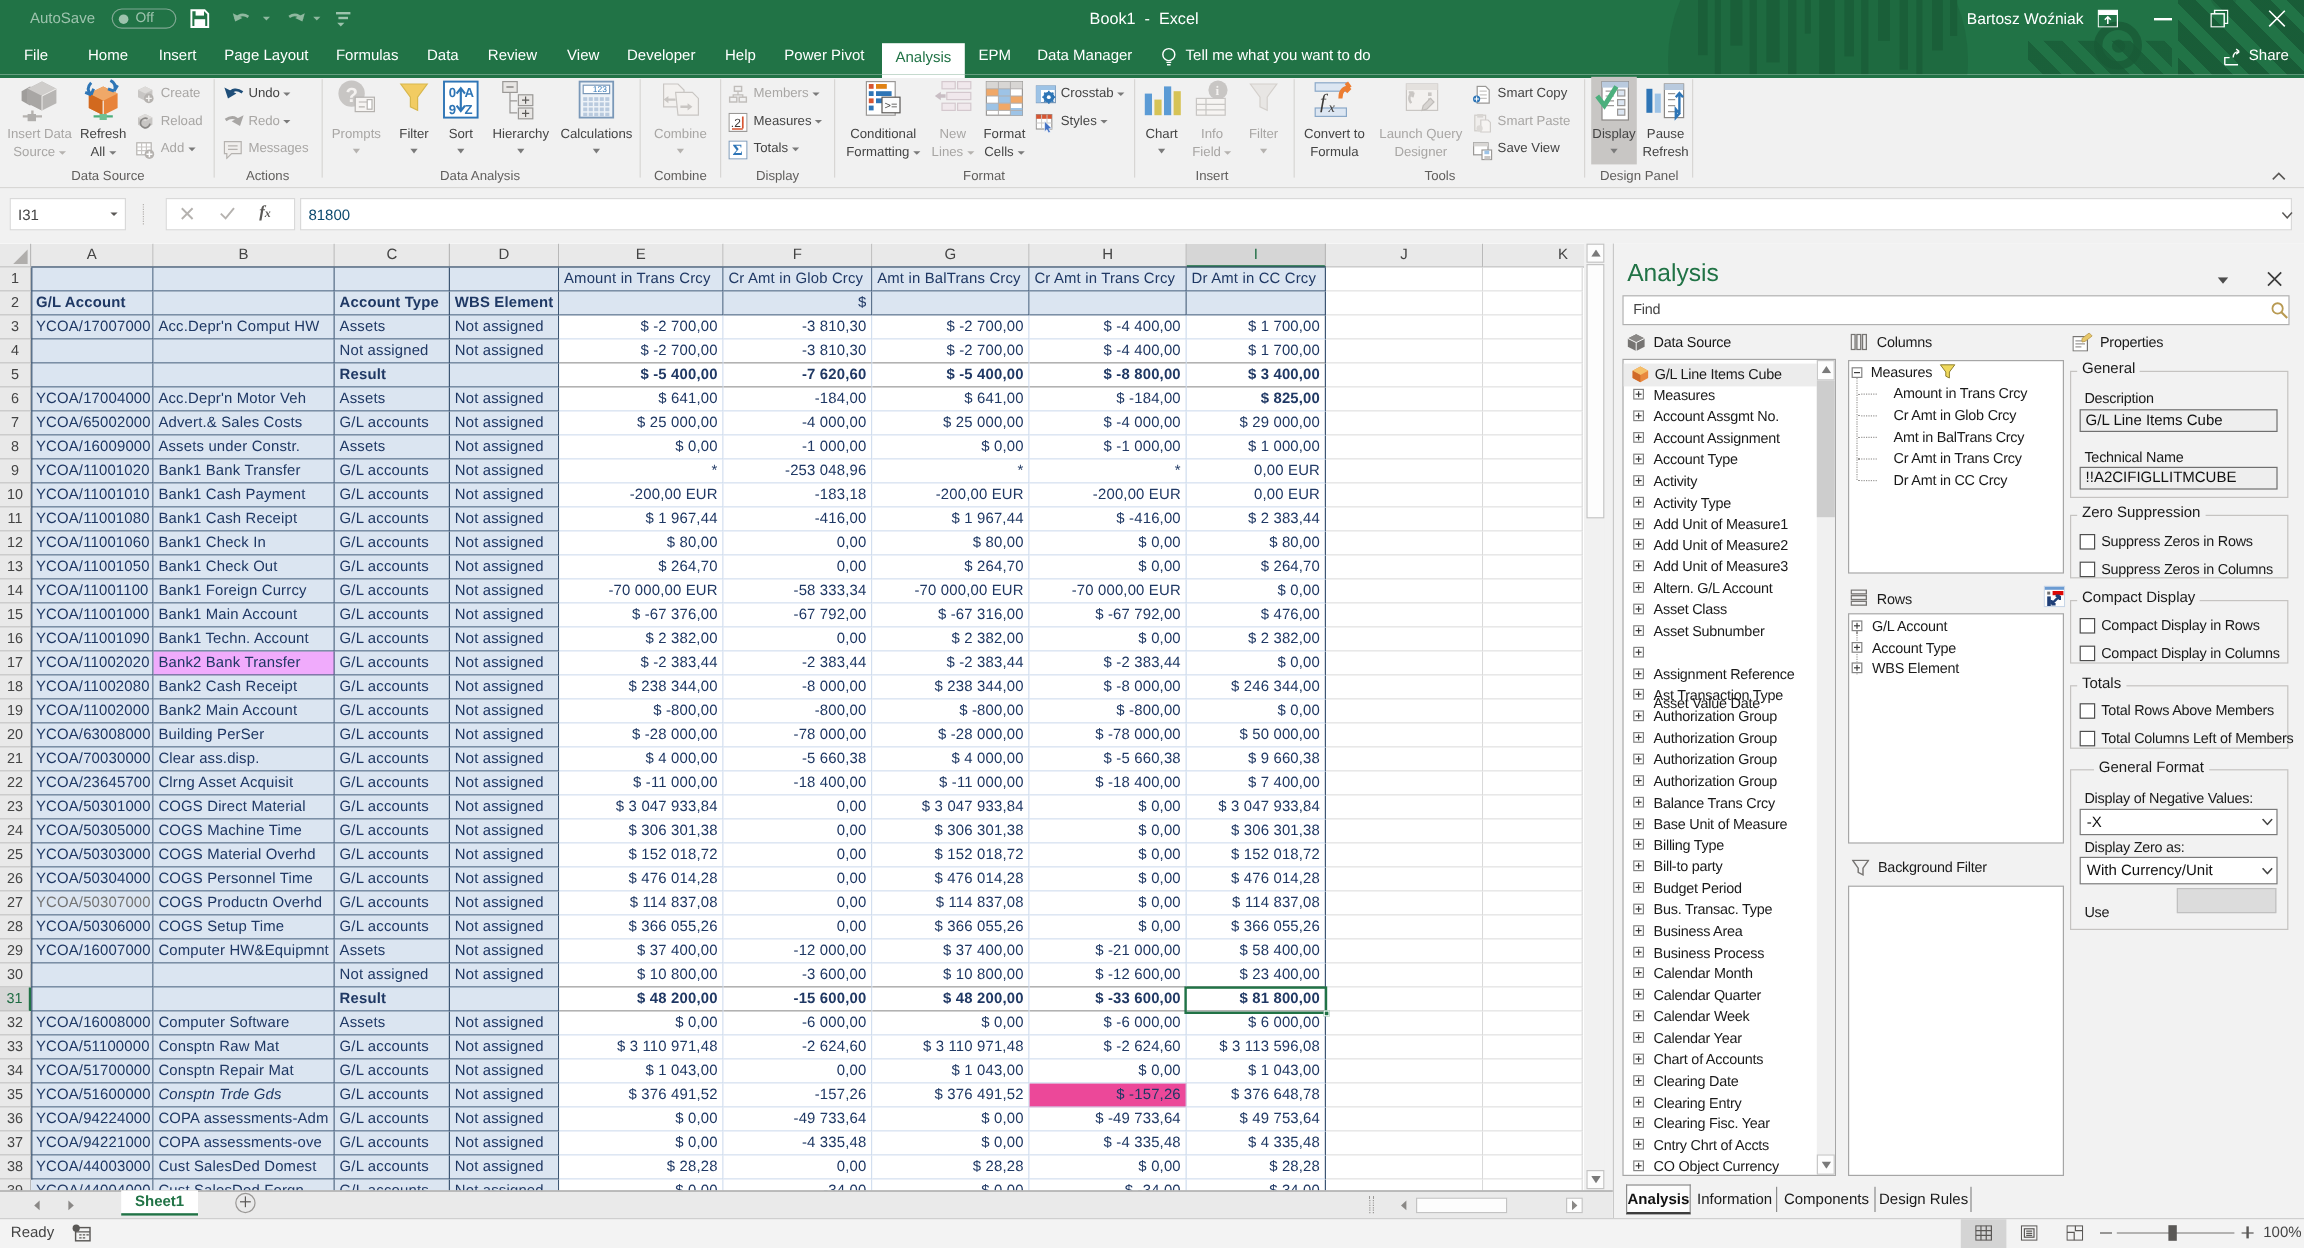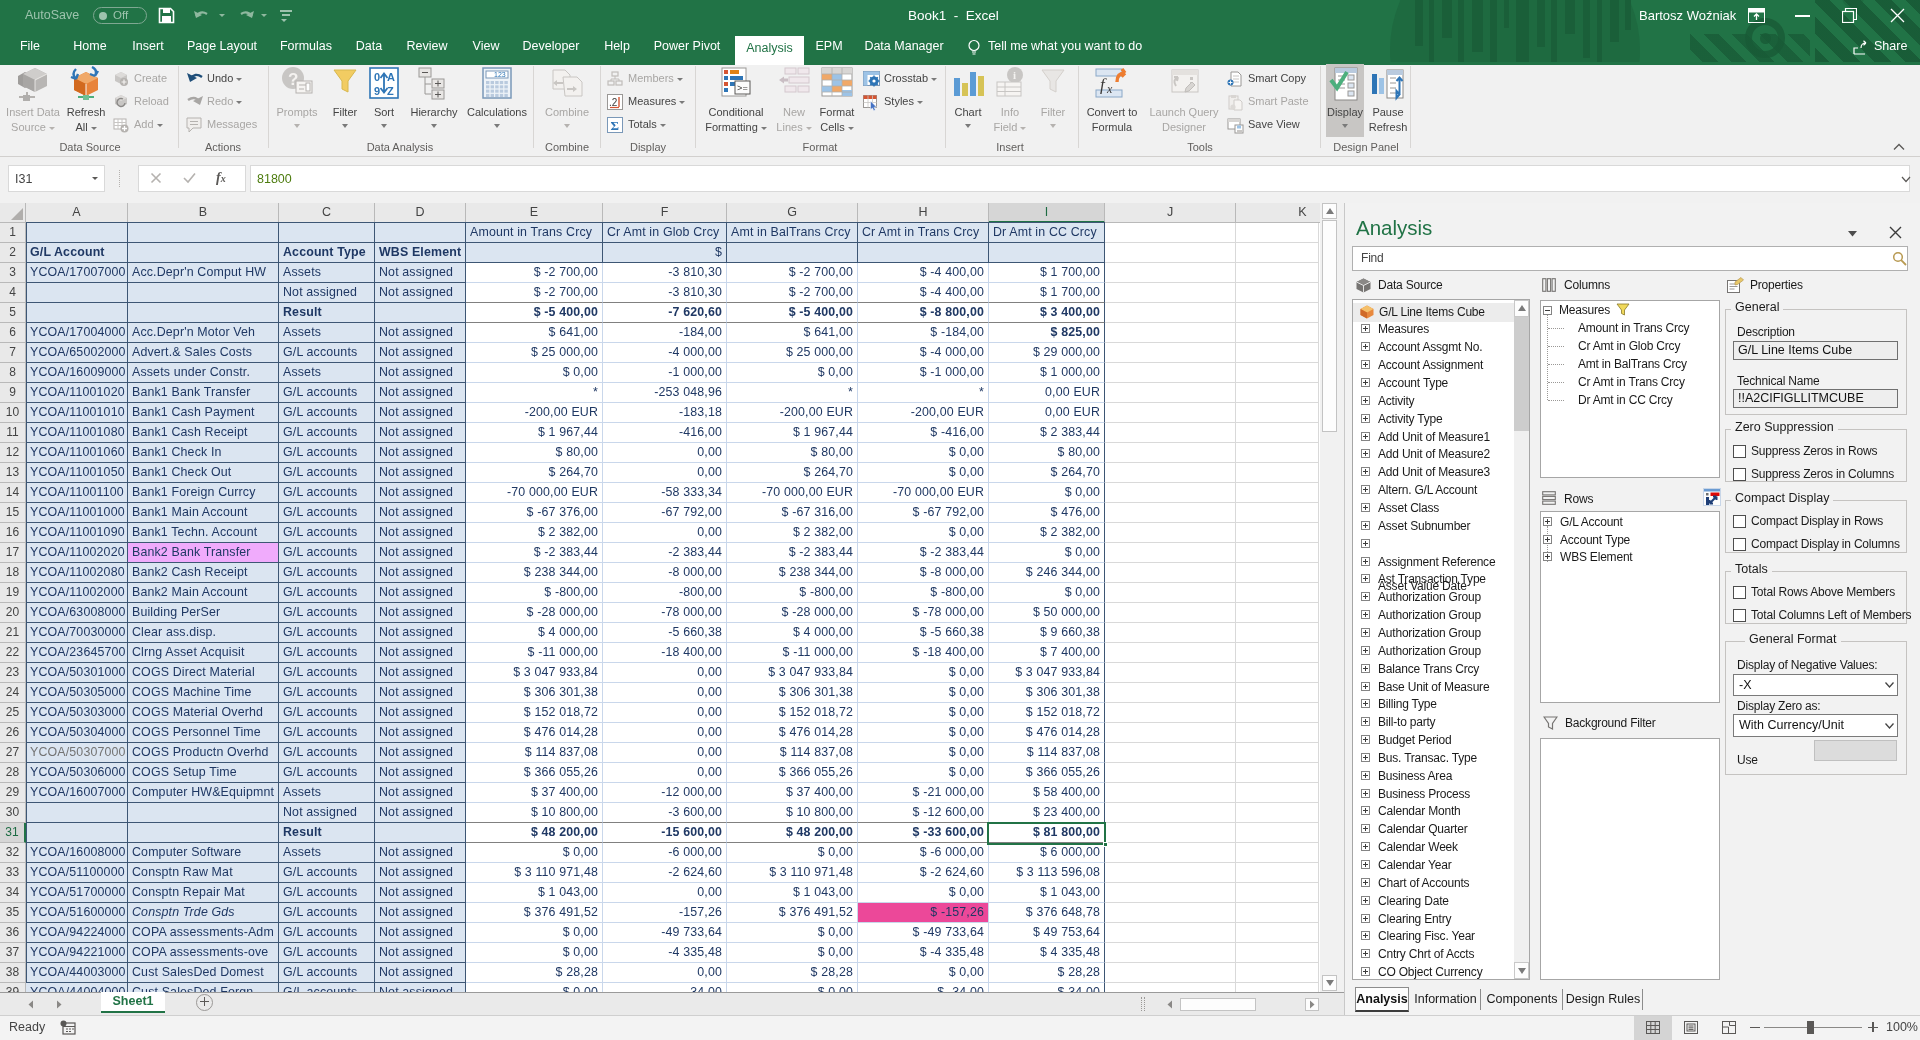--- a/index.html
+++ b/index.html
@@ -15,21 +15,21 @@
 .glabel{position:absolute;top:79px;font-size:11px;color:#605e5c;text-align:center;width:120px;}
 .blab{position:absolute;font-size:11px;color:#444;text-align:center;white-space:nowrap;}
 .blab.dis{color:#a8a6a4;}
 .sbt{position:absolute;font-size:11px;color:#444;white-space:nowrap;}
 .sbt.dis{color:#a8a6a4;}
 .dar{display:inline-block;width:0;height:0;border-left:3px solid transparent;border-right:3px solid transparent;border-top:3px solid #7a7a7a;vertical-align:middle;margin-left:3px;}
 .dar2{position:absolute;width:0;height:0;border-left:3px solid transparent;border-right:3px solid transparent;border-top:3px solid #7a7a7a;}
 
 #fbar{left:0;top:157px;width:1920px;height:46px;background:#f1f1f1;}
 #namebox{position:absolute;left:8px;top:8px;width:97px;height:27px;background:#fff;border:1px solid #d9d9d9;font-size:12.5px;color:#444;line-height:26px;padding-left:6px;}
-#fxinput{position:absolute;left:250px;top:8px;width:1660px;height:27px;background:#fff;border:1px solid #d9d9d9;font-size:12.5px;color:#4d7c0f;line-height:26px;padding-left:6px;}
+#fxinput{position:absolute;left:250px;top:8px;width:1660px;height:27px;background:#fff;border:1px solid #d9d9d9;font-size:12.5px;color:#0c4a6e;line-height:26px;padding-left:6px;}
 #fxbtns{position:absolute;left:138px;top:8px;width:108px;height:27px;background:#fff;border:1px solid #d9d9d9;}
 
 #sheet{left:0;top:203px;width:1320px;height:789px;overflow:hidden;background:#fff;}
 .ch{position:absolute;background:#e9e9e9;border-right:1px solid #b9b9b9;border-bottom:1px solid #b9b9b9;font-size:12.5px;color:#444;text-align:center;line-height:19px;height:20px;top:0;}
 .rh{position:absolute;background:#e9e9e9;border-right:1px solid #b9b9b9;border-bottom:1px solid #b9b9b9;font-size:12px;color:#444;text-align:center;left:0;width:26px;line-height:19px;}
 .cell{position:absolute;font-size:12.4px;letter-spacing:0.15px;overflow:hidden;white-space:nowrap;line-height:19px;}
 .num{text-align:right;padding-right:4px;}
 .txt{text-align:left;padding-left:4px;}
 
 #pane{left:1344px;top:196px;width:576px;height:819px;background:#f2f2f2;border-left:1px solid #c8c8c8;overflow:hidden;}

